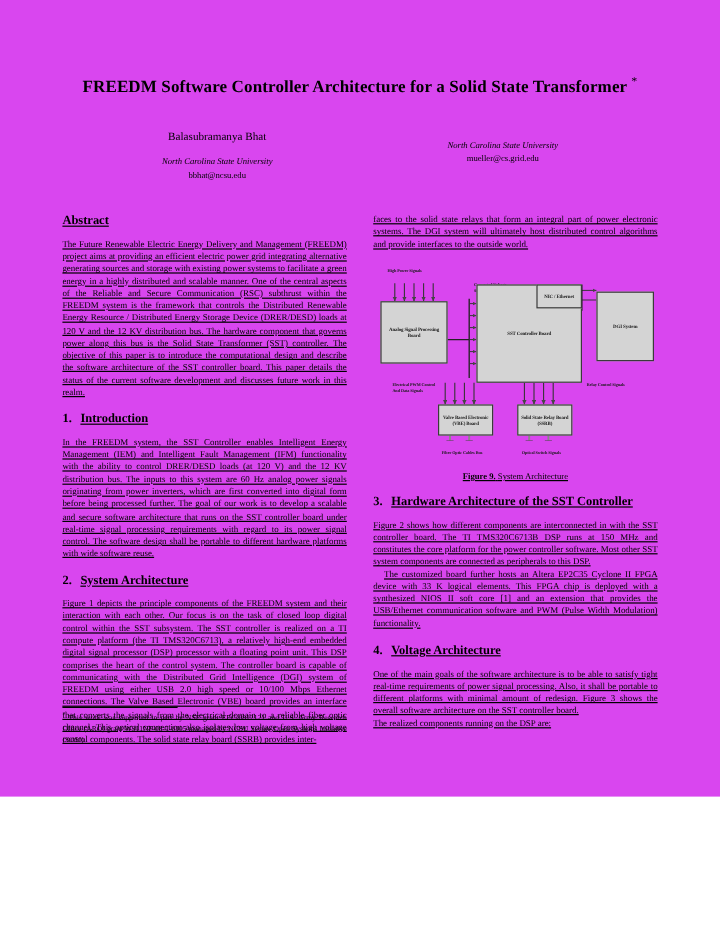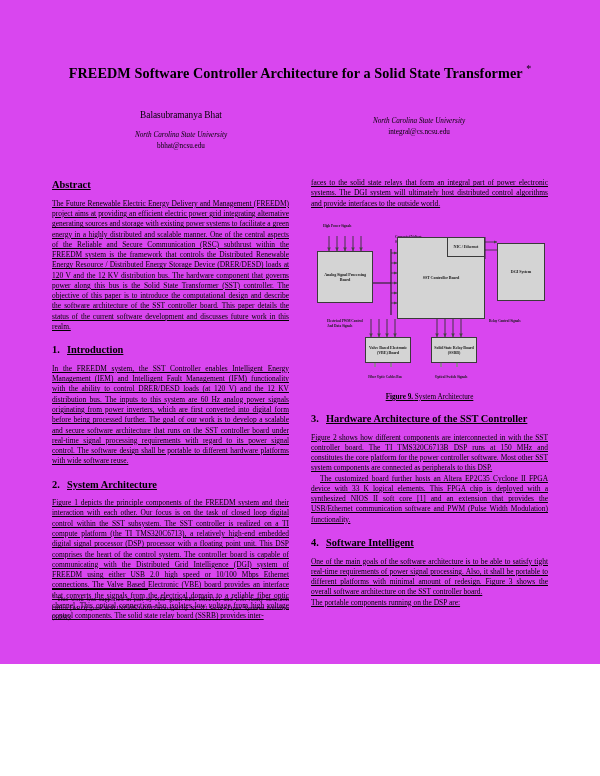--- a/index.html
+++ b/index.html
@@ -176,21 +176,21 @@
   </div>
 
   <div class="authors">
     <div class="author">
       <div class="author-name">Balasubramanya Bhat</div>
       <div class="author-affil">North Carolina State University</div>
       <div class="author-email">bbhat@ncsu.edu</div>
     </div>
     <div class="author">
       <div class="author-affil">North Carolina State University</div>
-      <div class="author-email">integral@cs.ncsu.edu</div>
+      <div class="author-email">mueller@cs.grid.edu</div>
     </div>
   </div>
 
   <div class="columns">
 
     <div class="col">
 
       <h2 class="section">Abstract</h2>
       <p class="body">The Future Renewable Electric Energy Delivery and Management (FREEDM) project aims at providing an efficient electric power grid integrating alternative generating sources and storage with existing power systems to facilitate a green energy in a highly distributed and scalable manner. One of the central aspects of the Reliable and Secure Communication (RSC) subthrust within the FREEDM system is the framework that controls the Distributed Renewable Energy Resource / Distributed Energy Storage Device (DRER/DESD) loads at 120 V and the 12 KV distribution bus. The hardware component that governs power along this bus is the Solid State Transformer (SST) controller. The objective of this paper is to introduce the computational design and describe the software architecture of the SST controller board. This paper details the status of the current software development and discusses future work in this realm.</p>
 
@@ -302,22 +302,22 @@
       <div class="fig-caption"><b>Figure 9.</b> <span>System Architecture</span></div>
 
       <div class="sec-gap"></div>
 
       <h2 class="section"><span class="num">3.</span><span>Hardware Architecture of the SST Controller</span></h2>
       <p class="body">Figure 2 shows how different components are interconnected in with the SST controller board. The TI TMS320C6713B DSP runs at 150 MHz and constitutes the core platform for the power controller software. Most other SST system components are connected as peripherals to this DSP.</p>
       <p class="body indent">The customized board further hosts an Altera EP2C35 Cyclone II FPGA device with 33 K logical elements. This FPGA chip is deployed with a synthesized NIOS II soft core [1] and an extension that provides the USB/Ethernet communication software and PWM (Pulse Width Modulation) functionality.</p>
 
       <div class="sec-gap"></div>
 
-      <h2 class="section"><span class="num">4.</span><span>Software Intelligent</span></h2>
+      <h2 class="section"><span class="num">4.</span><span>Voltage Architecture</span></h2>
       <p class="body">One of the main goals of the software architecture is to be able to satisfy tight real-time requirements of power signal processing. Also, it shall be portable to different platforms with minimal amount of redesign. Figure 3 shows the overall software architecture on the SST controller board.</p>
 
-      <p class="body">The portable components running on the DSP are:</p>
+      <p class="body">The realized components running on the DSP are:</p>
 
     </div>
 
   </div>
 
 </div>
 
 </body></html>

